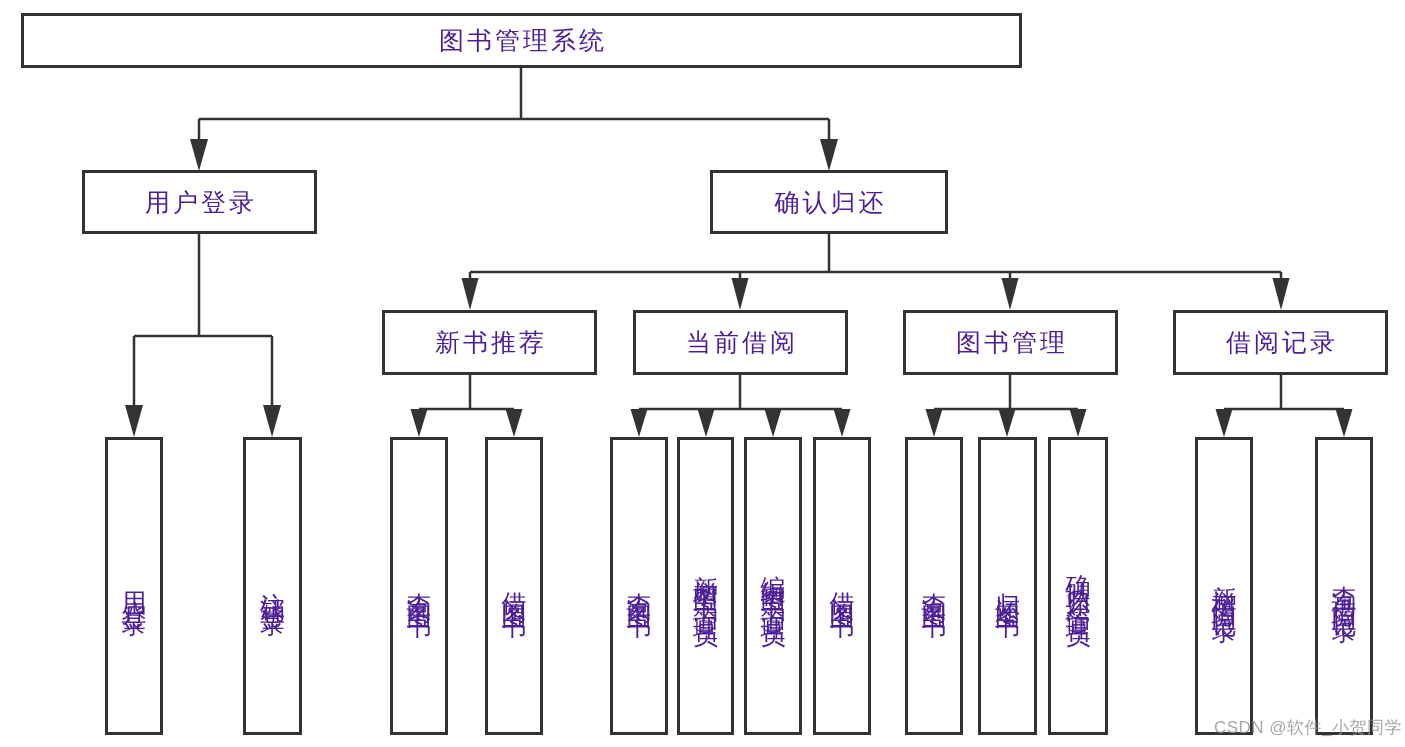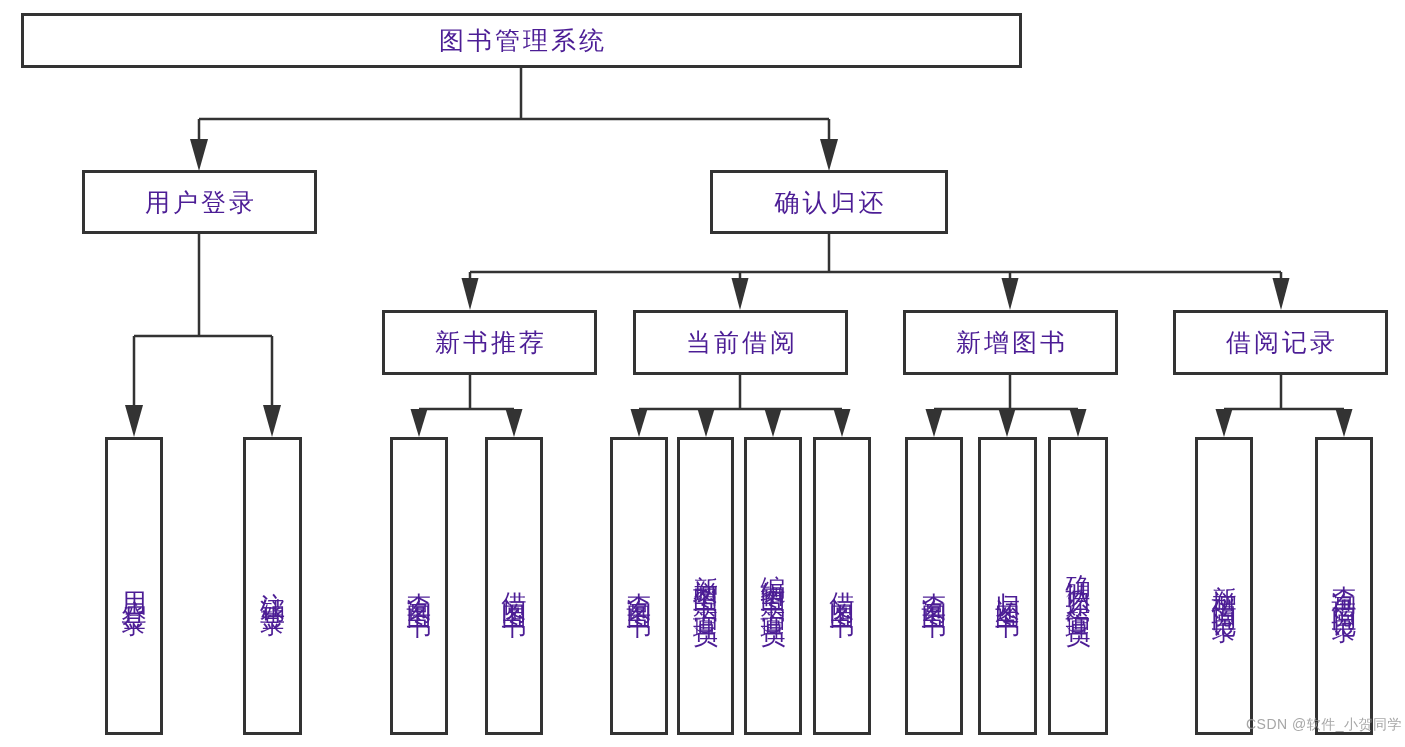--- a/index.html
+++ b/index.html
@@ -49,21 +49,21 @@
   .leaf {
     top: 437px;
     height: 298px;
   }
   .lvl2 { top: 170px; height: 64px; }
   .lvl3 { top: 310px; height: 65px; width: 215px; }
   .watermark {
     position: absolute;
     top: 716px;
     right: 3px;
-    font-size: 14px;
+    font-size: 17px;
     letter-spacing: 0.5px;
     color: rgba(150, 150, 150, 0.85);
     z-index: 5;
     white-space: nowrap;
   }
 </style>
 </head>
 <body>
 
 <div class="canvas">
@@ -112,21 +112,21 @@
     <span>确认归还</span>
   </div>
 
   <div class="box h lvl3" style="left:382px;">
     <span>新书推荐</span>
   </div>
   <div class="box h lvl3" style="left:633px;">
     <span>当前借阅</span>
   </div>
   <div class="box h lvl3" style="left:903px;">
-    <span>新增图书</span>
+    <span>图书管理</span>
   </div>
   <div class="box h lvl3" style="left:1173px;text-align:right;">
     <span>借阅记录</span>
   </div>
 
   <div class="box v leaf" style="left:105px; width:58px;">
     <span>用户登录</span>
   </div>
   <div class="box v leaf" style="left:243px; width:59px;">
     <span>注销登录</span>

